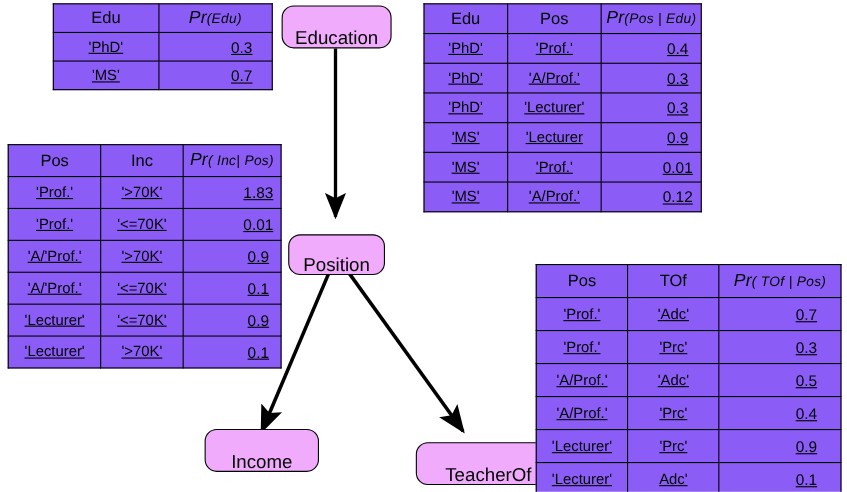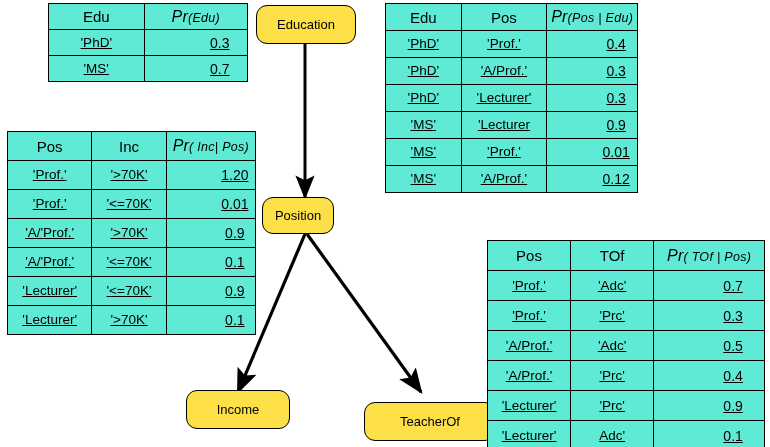--- a/index.html
+++ b/index.html
@@ -14,21 +14,21 @@
     overflow: hidden;
     font-family: "Liberation Sans", sans-serif;
     color: #000000;
     -webkit-font-smoothing: antialiased;
   }
 
   
   .cpt {
     position: absolute;
     border-collapse: collapse;
-    background: #5eead4;
+    background: #8b5cf6;
     table-layout: fixed;
   }
   .cpt td, .cpt th {
     border: 1px solid #000000;
     text-align: center;
     vertical-align: middle;
     font-weight: normal;
     padding: 0;
     white-space: nowrap;
     line-height: 1;
@@ -60,25 +60,25 @@
   .t1 td, .t1 th { height: 25px; }
   .t2 td, .t2 th { height: 26px; }
   .t3 td, .t3 th { height: 28px; }
   .t4 td, .t4 th { height: 29px; }
 
   
   .node {
     position: absolute;
     border: 1.6px solid #000000;
     border-radius: 11px;
-    background: #fde047;
+    background: #f0abfc;
     display: flex;
-    align-items: center;
+    align-items: flex-end;
     justify-content: center;
-    font-size: 13px;
+    font-size: 17px;
     line-height: 1;
     box-sizing: border-box;
   }
 
   
   #edges {
     position: absolute;
     left: 0;
     top: 0;
     width: 770px;
@@ -100,29 +100,29 @@
 
   <line x1="305" y1="234" x2="238" y2="392" stroke="#000000" stroke-width="3.2" marker-end="url(#arrowhead)"></line>
 
   <line x1="307" y1="234" x2="421" y2="392" stroke="#000000" stroke-width="3.2" marker-end="url(#arrowhead)"></line>
 </svg>
 
 <div class="node" style="left:256px; top:5px; width:100px; height:39px;">
   <span>Education</span>
 </div>
 
-<div class="node" style="left:262px; top:197px; width:72px; height:37px;">
+<div class="node" style="left:262px; top:213px; width:88px; height:37px;">
   <span>Position</span>
 </div>
 
 <div class="node" style="left:186px; top:390px; width:104px; height:39px;">
   <span>Income</span>
 </div>
 
-<div class="node" style="left:364px; top:402px; width:132px; height:39px;">
+<div class="node" style="left:378px; top:402px; width:132px; height:39px;">
   <span>TeacherOf</span>
 </div>
 
 <table class="cpt t1" style="left:48px; top:3px; width:200px;">
   <colgroup>
       <col style="width:48%">
       <col style="width:52%">
     </colgroup>
   <thead>
     <tr>
@@ -211,21 +211,21 @@
         <span class="prhead">
           <span>Pr</span><span class="args">( Inc| Pos)</span>
         </span>
       </th>
     </tr>
   </thead>
   <tbody>
     <tr>
       <td>'Prof.'</td>
       <td>'&gt;70K'</td>
-      <td class="prob">1.20</td>
+      <td class="prob">1.83</td>
     </tr>
     <tr>
       <td>'Prof.'</td>
       <td>'&lt;=70K'</td>
       <td class="prob">0.01</td>
     </tr>
     <tr>
       <td>'A/'Prof.'</td>
       <td>'&gt;70K'</td>
       <td class="prob">0.9</td>

